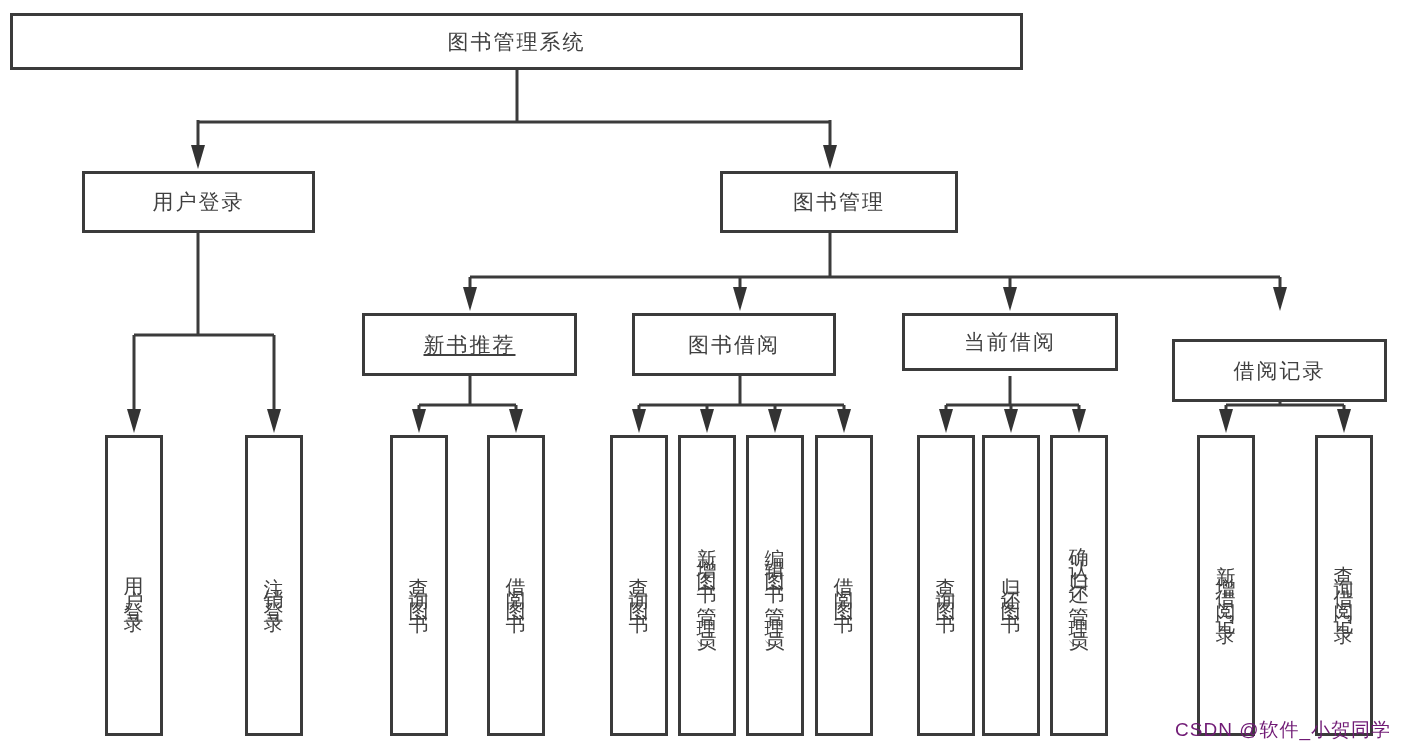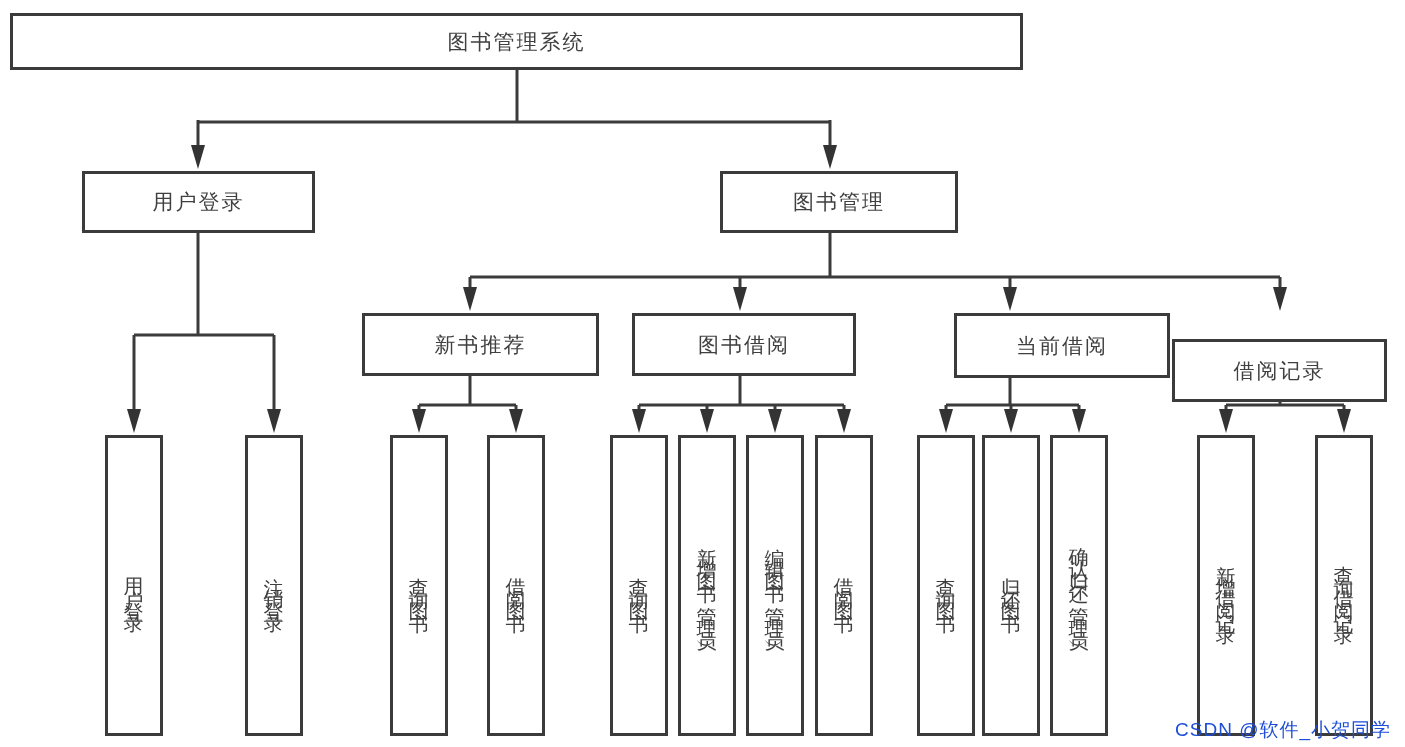--- a/index.html
+++ b/index.html
@@ -41,21 +41,21 @@
     text-orientation: mixed;
     font-size: 20px;
     letter-spacing: 12px;
     line-height: 1;
   }
   .watermark {
     position: absolute;
     right: 14px;
     bottom: 4px;
     font-size: 19px;
-    color: #1d4ed8;
+    color: #701a75;
     letter-spacing: 1px;
     white-space: nowrap;
   }
 </style>
 </head>
 <body>
 
 <div id="canvas">
 
   <svg id="wires" viewBox="0 0 1405 747" xmlns="http://www.w3.org/2000/svg">
@@ -131,27 +131,27 @@
     <span>图书管理系统</span>
   </div>
 
   <div class="box hbox" style="left:82px; top:171px; width:233px; height:62px;">
     <span>用户登录</span>
   </div>
   <div class="box hbox" style="left:710px; top:171px; width:238px; height:62px;margin-left:10px;">
     <span>图书管理</span>
   </div>
 
-  <div class="box hbox" style="left:362px; top:313px; width:237px; height:63px;">
+  <div class="box hbox" style="left:362px; top:313px; width:215px; height:63px;text-decoration:underline;">
     <span>新书推荐</span>
   </div>
-  <div class="box hbox" style="left:632px; top:313px; width:224px; height:63px;">
+  <div class="box hbox" style="left:632px; top:313px; width:204px; height:63px;">
     <span>图书借阅</span>
   </div>
-  <div class="box hbox" style="left:954px; top:313px; width:216px; height:65px;">
+  <div class="box hbox" style="left:902px; top:313px; width:216px; height:58px;">
     <span>当前借阅</span>
   </div>
   <div class="box hbox" style="left:1172px; top:313px; width:215px; height:63px;margin-top:26px;">
     <span>借阅记录</span>
   </div>
 
   <div class="box vbox" style="left:105px; top:435px; width:58px; height:301px;">
     <span>用户登录</span>
   </div>
   <div class="box vbox" style="left:245px; top:435px; width:58px; height:301px;">

